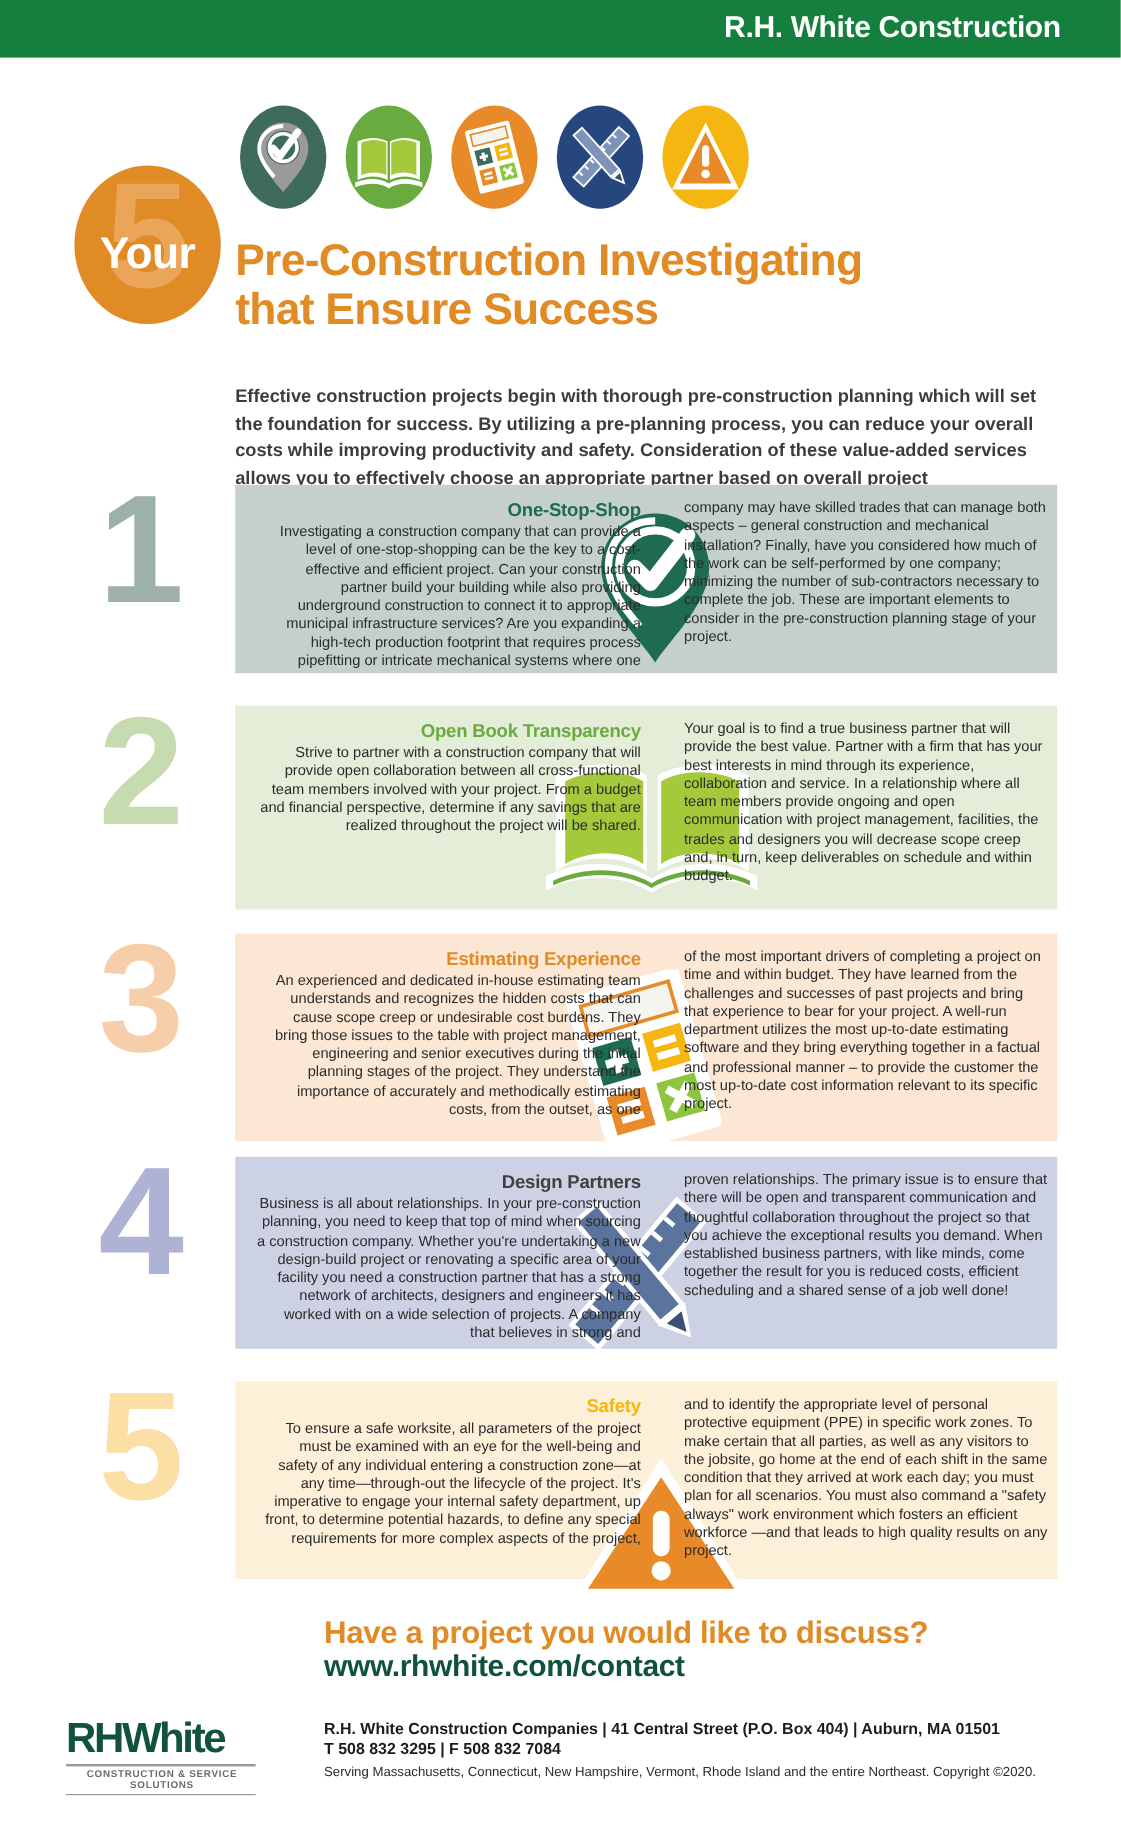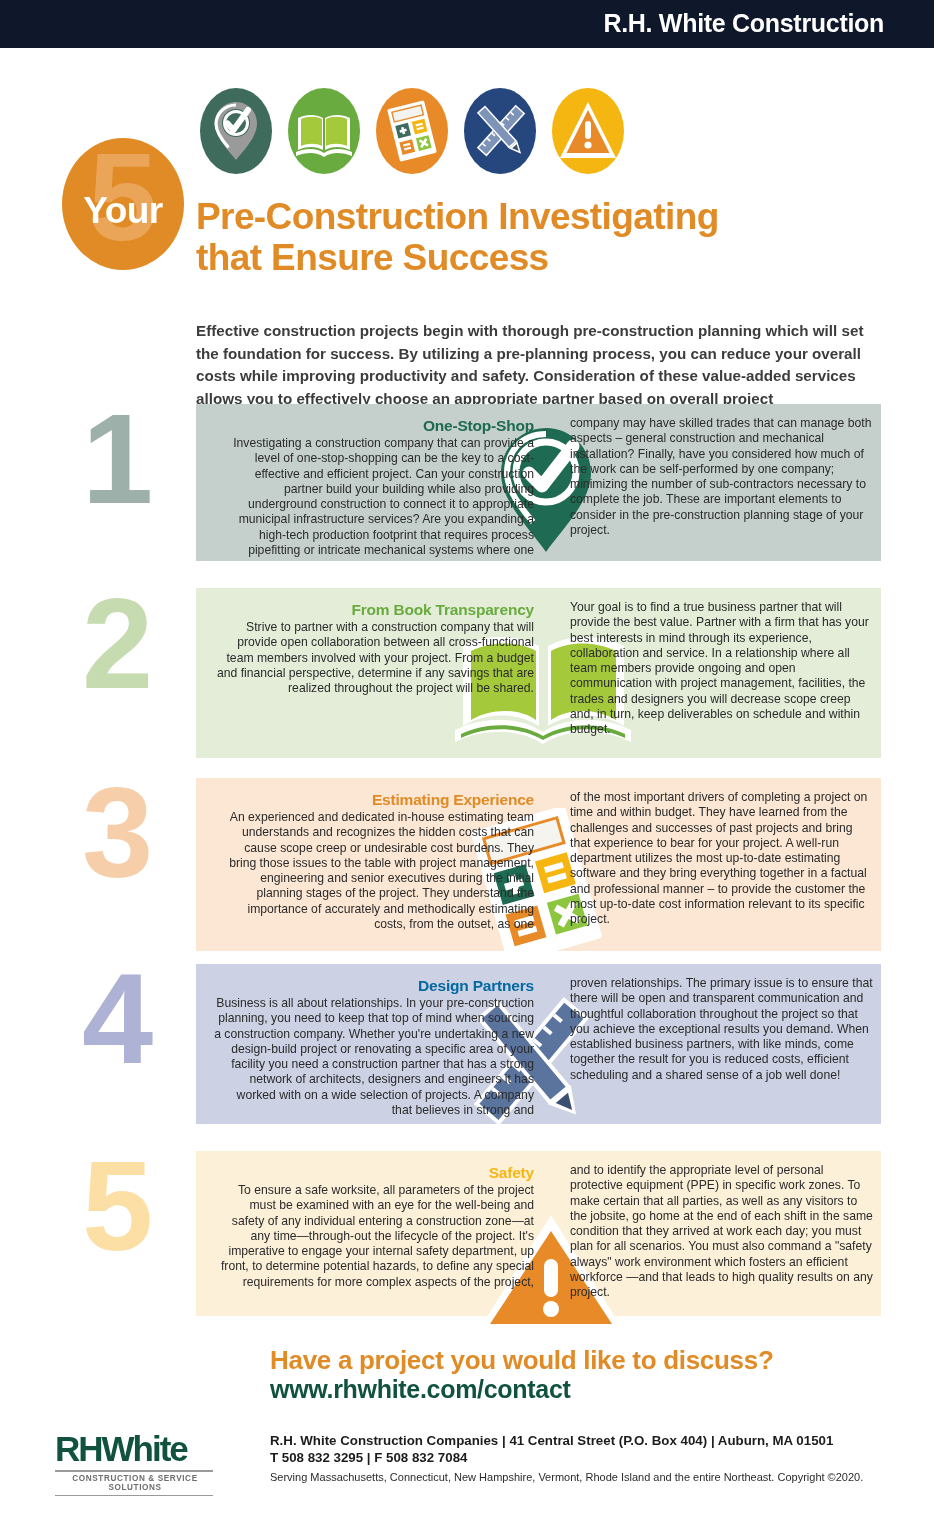--- a/index.html
+++ b/index.html
@@ -6,21 +6,21 @@
   body{
     width:934px;height:1528px;
     background:#ffffff;
     font-family:"Liberation Sans", sans-serif;
     overflow:hidden;
     position:relative;
   }
   
   .topbar{
     position:absolute;left:0;top:0;width:934px;height:48px;
-    background:#0f172a;
+    background:#15803d;
   }
   .topbar-title{
     position:absolute;right:50px;top:9px;
     color:#ffffff;font-size:25px;font-weight:bold;letter-spacing:-.3px;
   }
   
   .hero{position:absolute;left:0;top:48px;width:934px;height:350px;}
   .badge{
     position:absolute;left:62px;top:90px;width:122px;height:132px;
     background:#e08b26;border-radius:50%;
@@ -222,21 +222,21 @@
   <div class="panel" style="top:5px;height:170px;background:#e3edd8">
     <svg class="panel-art" style="left:255px;top:38px;width:185px;height:135px" viewBox="0 0 185 135">
       <path d="M12 100 C35 86 66 86 88 100 L88 20 C66 8 35 8 12 20 Z" fill="#ffffff"></path>
       <path d="M173 100 C150 86 119 86 97 100 L97 20 C119 8 150 8 173 20 Z" fill="#ffffff"></path>
       <path d="M20 94 C40 82 68 82 85 94 L85 25 C68 15 40 15 20 25 Z" fill="#a4c93b"></path>
       <path d="M165 94 C145 82 117 82 100 94 L100 25 C117 15 145 15 165 25 Z" fill="#a4c93b"></path>
       <path d="M4 104 C32 90 68 90 92 106 C116 90 152 90 180 104 L180 116 C152 102 116 102 92 118 C68 102 32 102 4 116 Z" fill="#ffffff"></path>
       <path d="M10 108 C35 96 68 96 92 110 C116 96 149 96 174 108 L174 112 C149 100 116 100 92 114 C68 100 35 100 10 112 Z" fill="#6aab3f"></path>
     </svg>
     <div class="col-left">
-      <div class="panel-head" style="color:#6aab3f">From Book Transparency</div>
+      <div class="panel-head" style="color:#6aab3f">Open Book Transparency</div>
       <div>Strive to partner with a construction company that will provide open collaboration between all cross-functional team members involved with your project.  From a budget and financial perspective, determine if any savings that are realized throughout the project will be shared.</div>
     </div>
     <div class="col-right">Your goal is to find a true business partner that will provide the best value. Partner with a firm that has your best interests in mind through its experience, collaboration and service. In a relationship where all team members provide ongoing and open communication with project management, facilities, the trades and designers you will decrease scope creep and, in turn, keep deliverables on schedule and within budget.</div>
   </div>
 </div>
 
 <div class="section" style="top:772px;height:190px">
   <div class="big-num" style="top:2px;color:#f7ceaa">3</div>
   <div class="panel" style="top:6px;height:173px;background:#fbe7d3">
     <svg class="panel-art" style="left:255px;top:30px;width:170px;height:155px" viewBox="0 0 170 155">
@@ -271,21 +271,21 @@
         <path d="M78 22 h10 M78 38 h10 M78 54 h10 M78 70 h10 M78 86 h10 M78 102 h10 M78 118 h10" stroke="#ffffff" stroke-width="4"></path>
       </g>
       <g transform="rotate(-40 90 72)">
         <rect x="76" y="4" width="28" height="112" fill="#ffffff"></rect>
         <rect x="80" y="8" width="20" height="106" fill="#5b749e"></rect>
         <path d="M75 116 L90 142 L105 116 Z" fill="#ffffff"></path>
         <path d="M82 120 L90 136 L98 120 Z" fill="#3b4f70"></path>
       </g>
     </svg>
     <div class="col-left">
-      <div class="panel-head" style="color:#0369a1">Design Partners</div>
+      <div class="panel-head" style="color:#404040">Design Partners</div>
       <div>Business is all about relationships. In your pre-construction planning, you need to keep that top of mind when sourcing a construction company. Whether you're undertaking a new design-build project or renovating a specific area of your facility you need a construction partner that has a strong network of architects, designers and engineers it has worked with on a wide selection of projects. A company that believes in strong and</div>
     </div>
     <div class="col-right">proven relationships. The primary issue is to ensure that there will be open and transparent communication and thoughtful collaboration throughout the project so that you achieve the exceptional results you demand. When established business partners, with like minds, come together the result for you is reduced costs, efficient scheduling and a shared sense of a job well done!</div>
   </div>
 </div>
 
 <div class="section" style="top:1145px;height:190px">
   <div class="big-num" style="top:2px;color:#fbdfa5">5</div>
   <div class="panel" style="top:6px;height:165px;background:#fdf0d8">
     <svg class="panel-art" style="left:280px;top:60px;width:150px;height:125px" viewBox="0 0 150 125">

